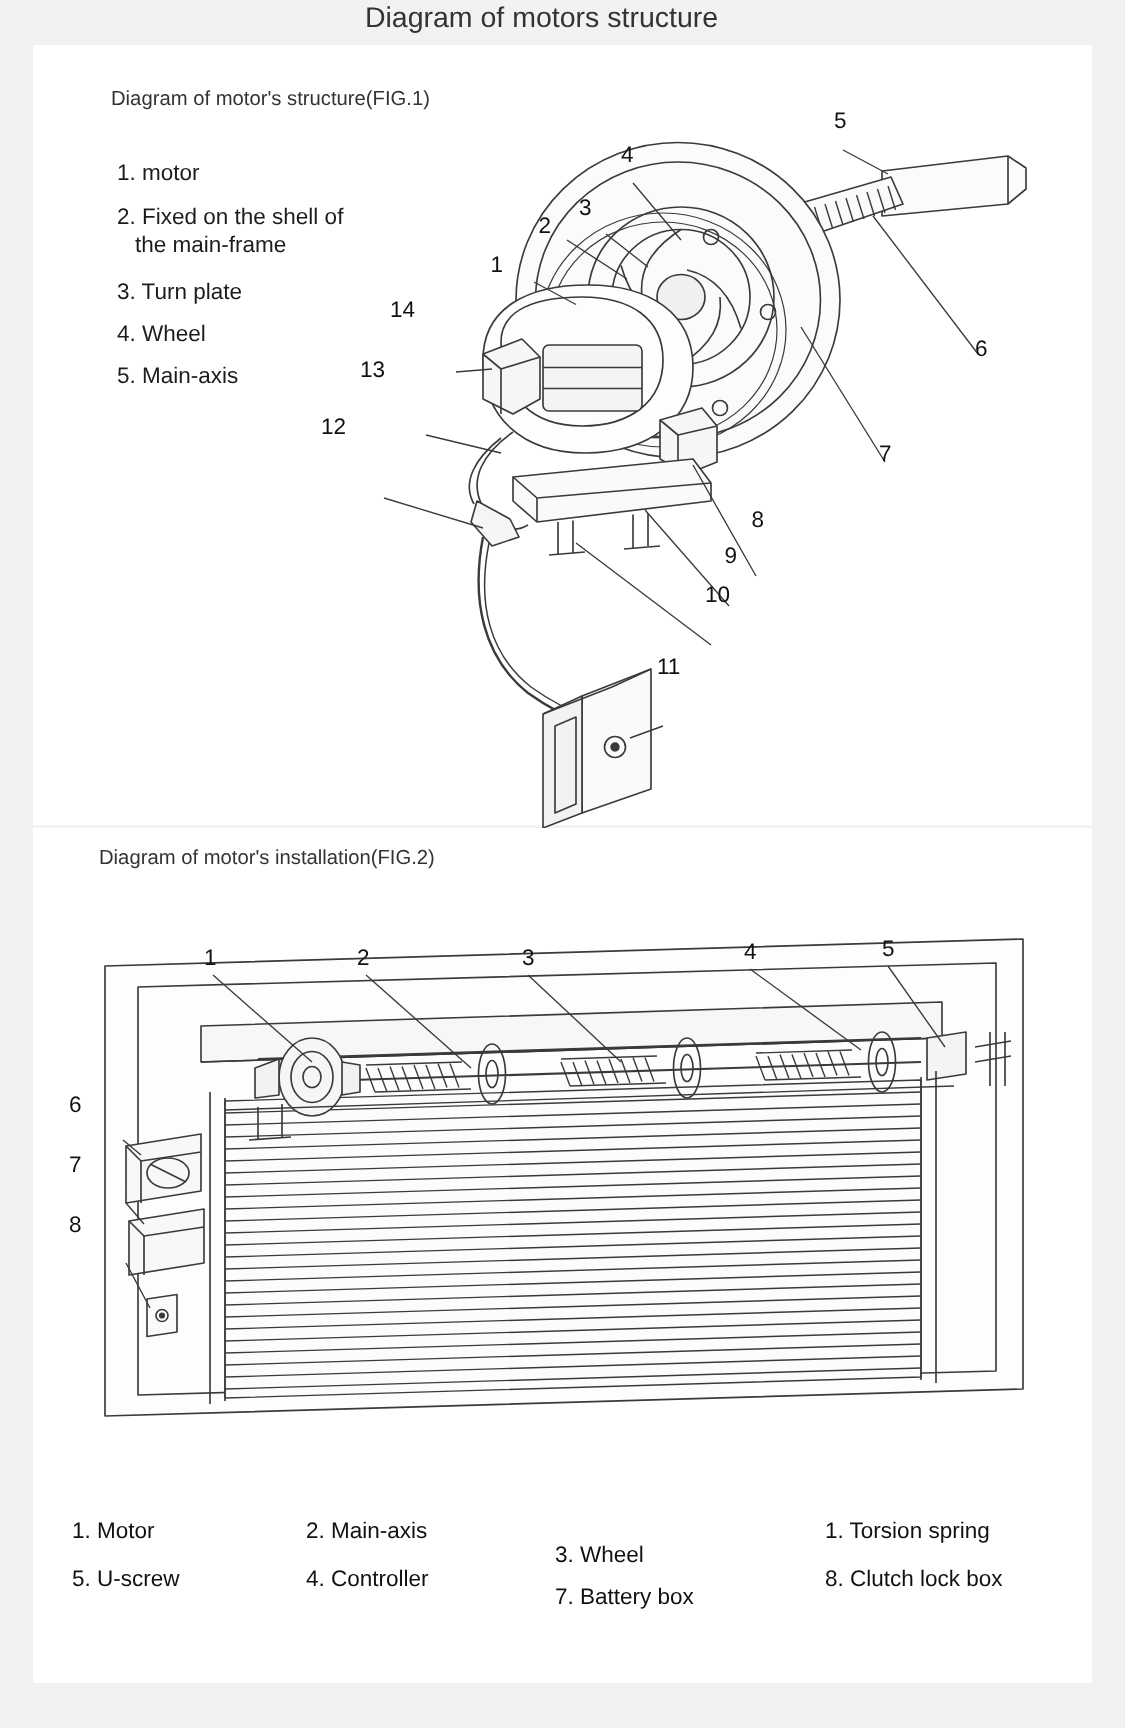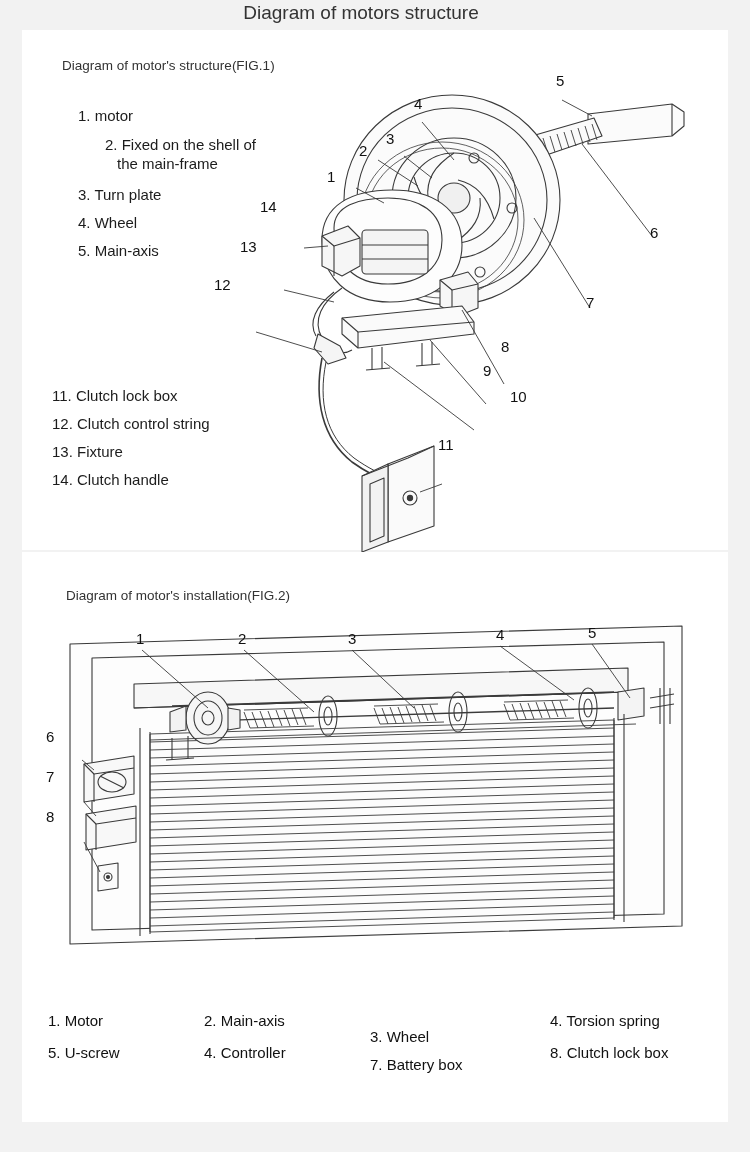--- a/index.html
+++ b/index.html
@@ -20,57 +20,51 @@
   }
   #panel1{top:30px;height:520px;}
   #panel2{top:552px;height:570px;}
   .panel-caption{
     position:absolute;font-size:13.5px;color:#333;
   }
   .legend{
     position:absolute;font-size:15px;color:#1c1c1c;line-height:1.0;
   }
   .legend-item{margin-bottom:13px;}
-  .legend-item.two-line{line-height:1.25;margin-left:27px;}
+  .legend-item.two-line{line-height:1.25;}
   .callout{
     position:absolute;font-size:15px;color:#111;
   }
   .bottom-legend{
     position:absolute;font-size:15px;color:#111;
   }
   .bl-cell{position:absolute;}
   svg{display:block;}
   .fig{position:absolute;}
 </style>
 </head>
 <body>
 
 <div class="page-title">Diagram of motors structure</div>
 
 <div class="panel" id="panel1">
 
-  <div class="panel-caption" style="top:28px;left:40px;">Diagram of motor's structure(FIG.1)</div>
+  <div class="panel-caption" style="top:28px;left:52px;">Diagram of motor's structure(FIG.1)</div>
 
   <div class="legend" style="top:78px;left:56px;">
     <div class="legend-item">1. motor</div>
     <div class="legend-item two-line">
       <div>2. Fixed on the shell of</div>
       <div style="padding-left:12px;">the main-frame</div>
     </div>
     <div class="legend-item">3. Turn plate</div>
     <div class="legend-item">4. Wheel</div>
     <div class="legend-item">5. Main-axis</div>
   </div>
 
-  <div class="legend" style="top:358px;left:30px;">
-    <div class="legend-item">11. Clutch lock box</div>
-    <div class="legend-item">12. Clutch control string</div>
-    <div class="legend-item">13. Fixture</div>
-    <div class="legend-item">14. Clutch handle</div>
-  </div>
 
 
   <svg class="fig" style="top:10px;left:0;" width="706" height="520" viewBox="0 0 706 520">
     <g fill="none" stroke="#3a3a3a" stroke-width="1.1" stroke-linejoin="round">
 
       <path d="M566 74 L650 64 L662 72 L662 86 L650 96 L566 104 Z" fill="#fbfbfb"></path>
       <path d="M650 64 L650 96"></path>
 
       <path d="M496 100 L572 78 L580 96 L504 122 Z" fill="#fafafa"></path>
       <g stroke-width="0.9">
@@ -174,30 +168,30 @@
 
   <div class="callout" style="top:138px;left:305px;">1</div>
   <div class="callout" style="top:112px;left:337px;">2</div>
   <div class="callout" style="top:100px;left:364px;">3</div>
   <div class="callout" style="top:65px;left:392px;">4</div>
   <div class="callout" style="top:42px;left:534px;">5</div>
   <div class="callout" style="top:194px;left:628px;">6</div>
   <div class="callout" style="top:264px;left:564px;">7</div>
   <div class="callout" style="top:308px;left:479px;">8</div>
   <div class="callout" style="top:332px;left:461px;">9</div>
-  <div class="callout" style="top:358px;left:448px;margin-left:40px;">10</div>
+  <div class="callout" style="top:358px;left:448px;">10</div>
   <div class="callout" style="top:406px;left:416px;">11</div>
   <div class="callout" style="top:246px;left:192px;">12</div>
   <div class="callout" style="top:208px;left:218px;">13</div>
   <div class="callout" style="top:168px;left:238px;">14</div>
 </div>
 
 <div class="panel" id="panel2">
 
-  <div class="panel-caption" style="top:12px;left:44px;margin-top:24px;">Diagram of motor's installation(FIG.2)</div>
+  <div class="panel-caption" style="top:12px;left:44px;">Diagram of motor's installation(FIG.2)</div>
 
   <svg class="fig" style="top:36px;left:0;" width="706" height="400" viewBox="0 0 706 400">
     <g fill="none" stroke="#3a3a3a" stroke-width="1.1" stroke-linejoin="round">
 
       <path d="M48 56 L660 38 L660 338 L48 356 Z" fill="#fdfdfd"></path>
       <path d="M70 70 L642 54 L642 326 L70 342 Z"></path>
 
       <path d="M112 96 L606 80 L606 104 L112 120 Z" fill="#f7f7f7"></path>
       <path d="M112 120 L606 104"></path>
 
@@ -341,19 +335,19 @@
   <div class="callout" style="top:74px;left:474px;">4</div>
   <div class="callout" style="top:72px;left:566px;">5</div>
   <div class="callout" style="top:176px;left:24px;">6</div>
   <div class="callout" style="top:216px;left:24px;">7</div>
   <div class="callout" style="top:256px;left:24px;">8</div>
 
   <div class="bottom-legend" style="top:460px;left:0;width:706px;height:90px;">
     <div class="bl-cell" style="top:0px;left:26px;">1. Motor</div>
     <div class="bl-cell" style="top:0px;left:182px;">2. Main-axis</div>
     <div class="bl-cell" style="top:16px;left:348px;">3. Wheel</div>
-    <div class="bl-cell" style="top:0px;left:528px;">4. Torsion spring</div>
+    <div class="bl-cell" style="top:0px;left:528px;">1. Torsion spring</div>
     <div class="bl-cell" style="top:32px;left:26px;">5. U-screw</div>
     <div class="bl-cell" style="top:32px;left:182px;">4. Controller</div>
     <div class="bl-cell" style="top:32px;left:348px;margin-top:12px;">7.  Battery box</div>
     <div class="bl-cell" style="top:32px;left:528px;">8. Clutch lock box</div>
   </div>
 </div>
 
 </body></html>

